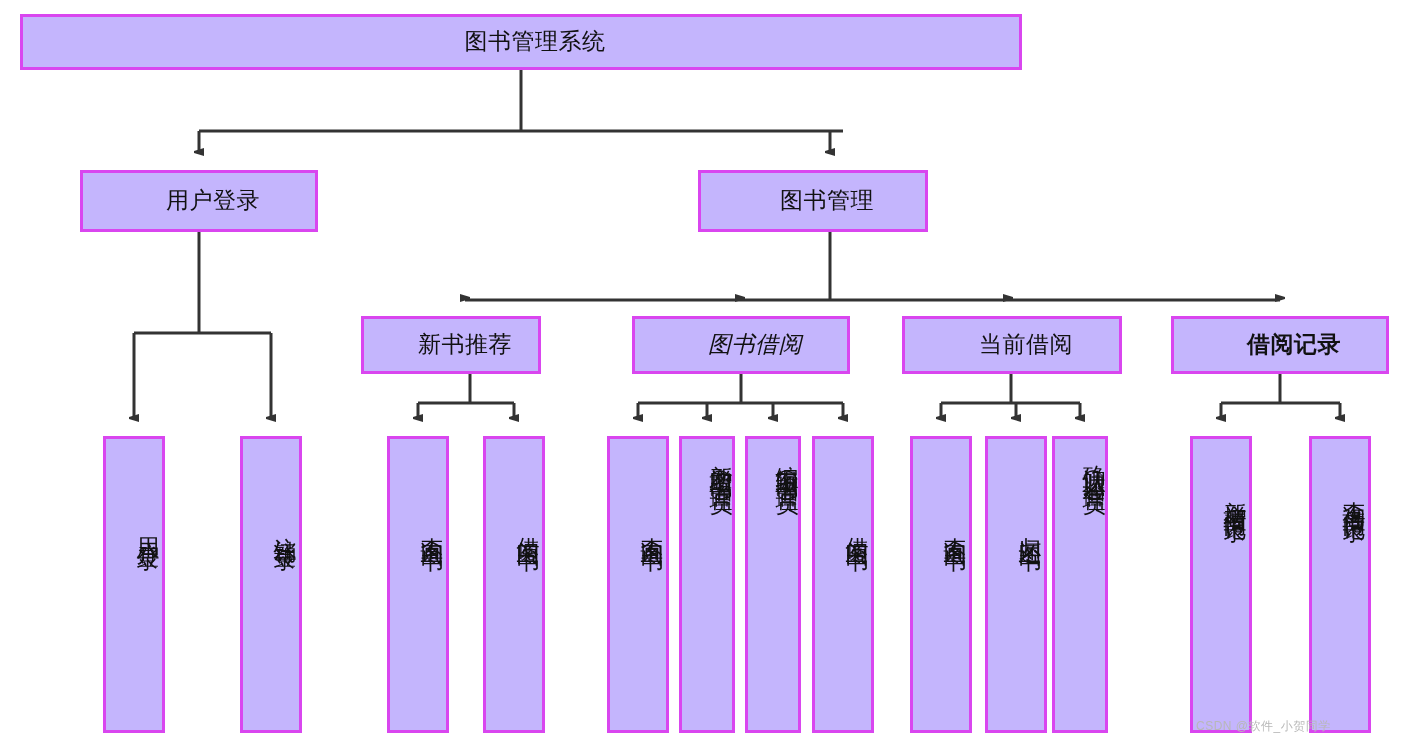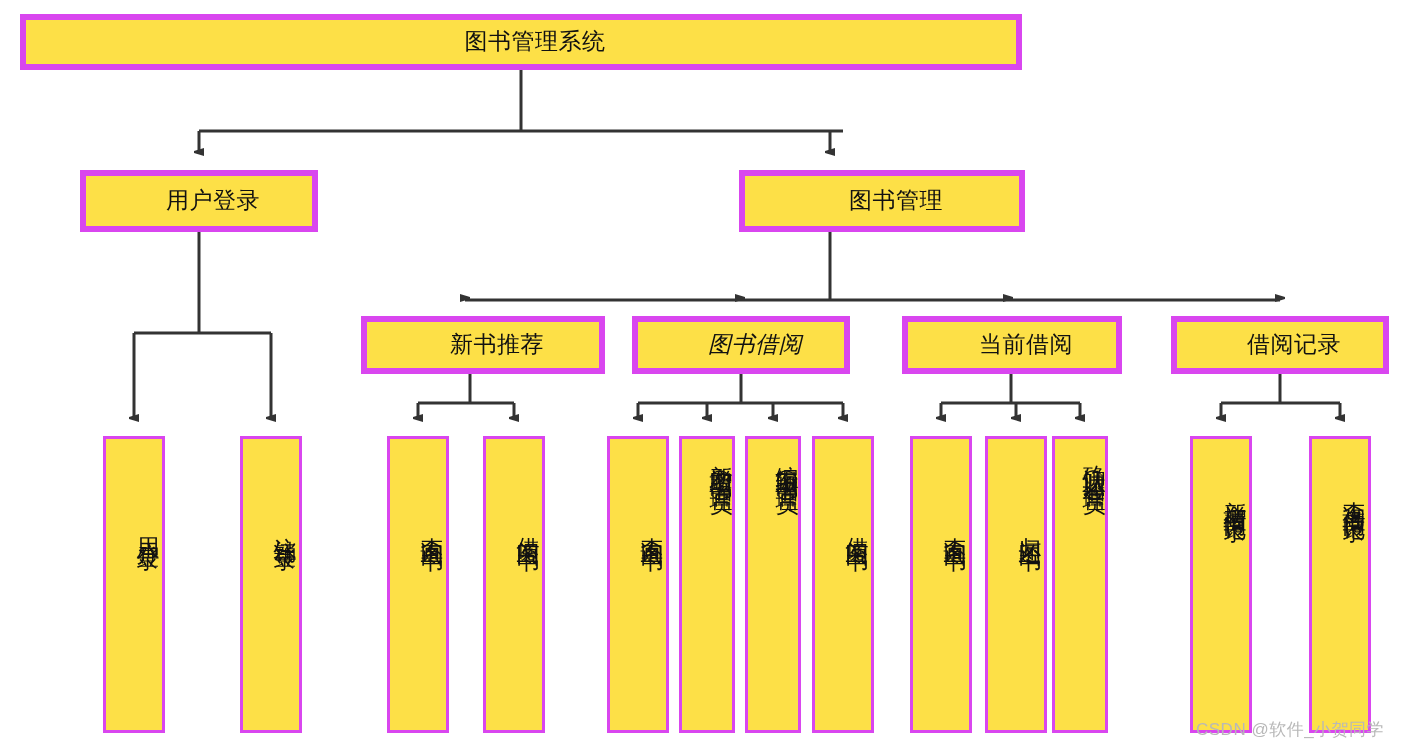--- a/index.html
+++ b/index.html
@@ -21,22 +21,22 @@
     position: absolute;
     left: 0;
     top: 0;
     width: 1405px;
     height: 747px;
     pointer-events: none;
   }
   .node {
     position: absolute;
     box-sizing: border-box;
-    background: #fde047;
-    border: 6px solid #d946ef;
+    background: #c4b5fd;
+    border: 3px solid #d946ef;
     display: flex;
     align-items: center;
     justify-content: center;
     z-index: 2;
     padding-left: 28px;
   }
   .node .lbl {
     color: #111111;
     font-size: 23px;
     line-height: 1.18;
@@ -54,21 +54,21 @@
     writing-mode: vertical-rl;
     text-orientation: upright;
     white-space: nowrap;
     letter-spacing: 4px;
     font-size: 23px;
     line-height: 1;
   }
   .watermark {
     position: absolute;
     color: #b8b8b8;
-    font-size: 17px;
+    font-size: 12px;
     letter-spacing: 0.5px;
     z-index: 5;
     white-space: nowrap;
   }
 </style>
 </head>
 <body>
 
 <div id="canvas">
 
@@ -122,34 +122,34 @@
     </g>
   </svg>
 
   <div class="node" style="left:20px; top:14px; width:1002px; height:56px;">
     <span class="lbl">图书管理系统</span>
   </div>
 
   <div class="node" style="left:80px; top:170px; width:238px; height:62px;">
     <span class="lbl">用户登录</span>
   </div>
-  <div class="node" style="left:739px; top:170px; width:286px; height:62px;">
+  <div class="node" style="left:698px; top:170px; width:230px; height:62px;">
     <span class="lbl">图书管理</span>
   </div>
 
-  <div class="node" style="left:361px; top:316px; width:244px; height:58px;">
+  <div class="node" style="left:361px; top:316px; width:180px; height:58px;">
     <span class="lbl">新书推荐</span>
   </div>
   <div class="node" style="left:632px; top:316px; width:218px; height:58px;font-style:italic;">
     <span class="lbl">图书借阅</span>
   </div>
   <div class="node" style="left:902px; top:316px; width:220px; height:58px;">
     <span class="lbl">当前借阅</span>
   </div>
-  <div class="node" style="left:1171px; top:316px; width:218px; height:58px;">
+  <div class="node" style="left:1171px; top:316px; width:218px; height:58px;font-weight:bold;">
     <span class="lbl">借阅记录</span>
   </div>
 
   <div class="node vert" style="left:103px; top:436px; width:62px; height:297px; padding-top:80px;">
     <span class="lbl">用户登录</span>
   </div>
   <div class="node vert" style="left:240px; top:436px; width:62px; height:297px; padding-top:80px;">
     <span class="lbl">注销登录</span>
   </div>
 

